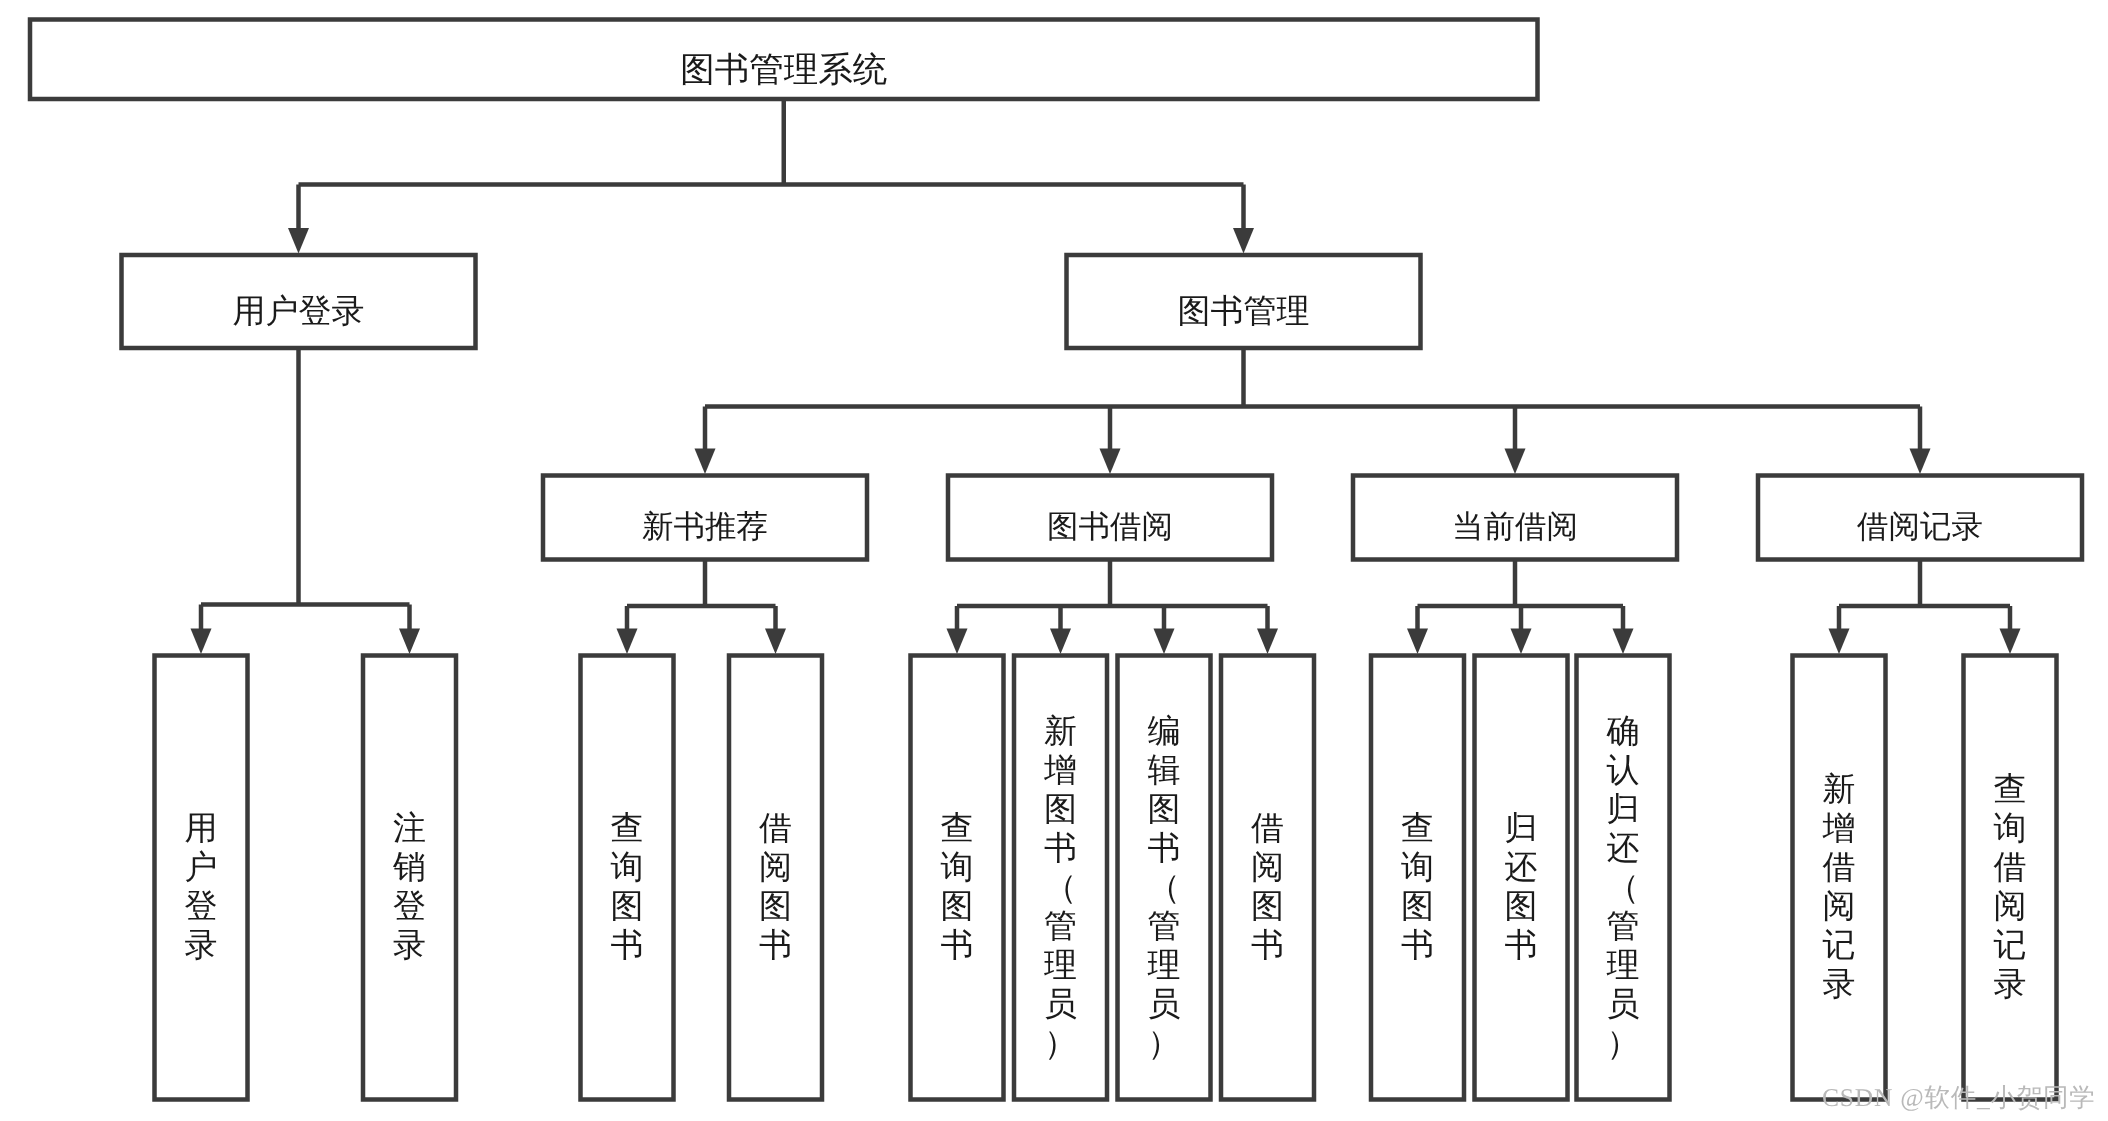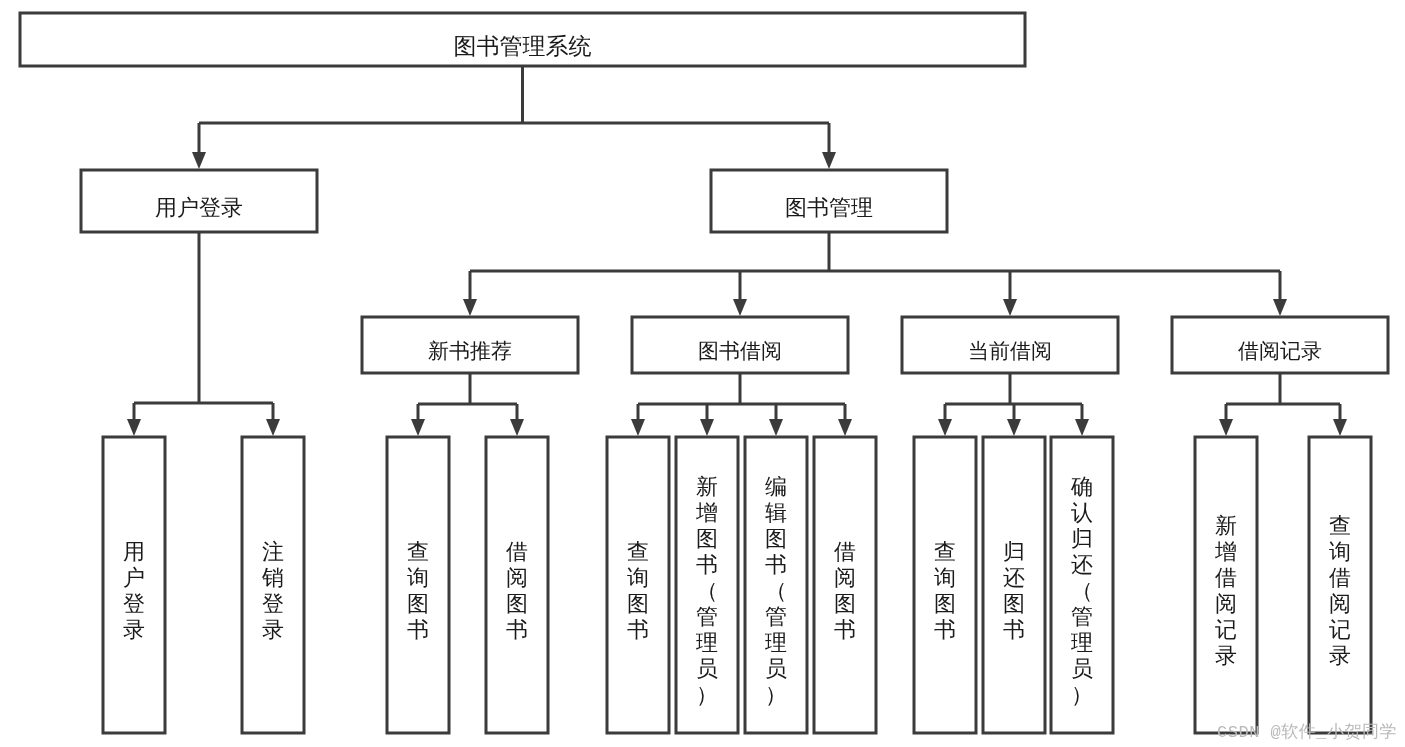--- a/index.html
+++ b/index.html
@@ -42,21 +42,21 @@
     stroke-linecap: butt;
     stroke-linejoin: miter;
   }
   .arrow-head {
     stroke: none;
   }
   .watermark-text {
     position: absolute;
     right: 8px;
     bottom: 4px;
-    font-family: Liberation Mono, monospace;
+    font-family: Liberation Serif, serif;
     font-size: 17px;
     color: #b9b9b9;
     letter-spacing: 0.5px;
     white-space: nowrap;
     user-select: none;
   }
 </style>
 </head>
 <body>
 

